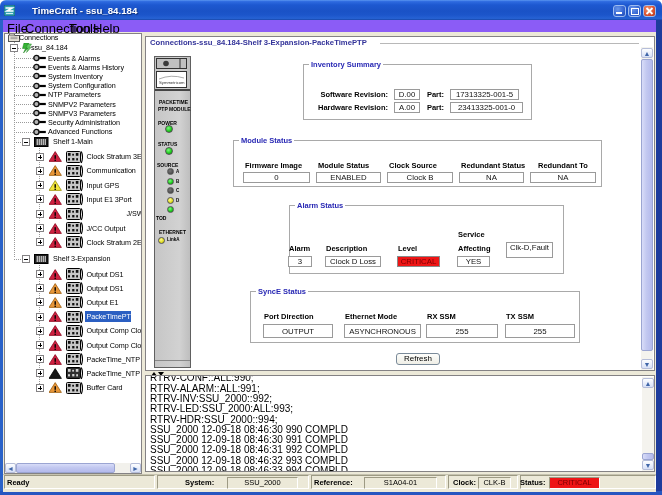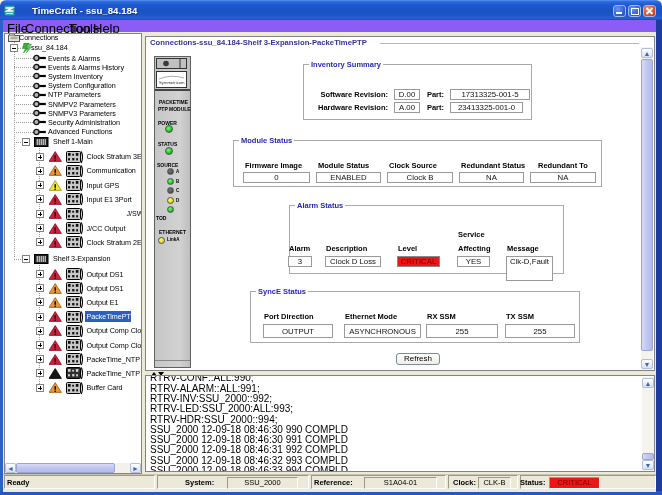--- a/index.html
+++ b/index.html
@@ -533,21 +533,21 @@
 <div class="a" style="left:9px;top:323px;width:35px;height:1px;background:#888"></div>
 <div class="grp" style="left:157px;top:27px;width:229px;height:56px">
         <b>Inventory Summary</b>
       </div>
 <span class="lb" style="right:266px;top:52.5px">Software Revision:</span>
 <span class="lb" style="right:266px;top:66px">Hardware Revision:</span>
 <div class="fl" style="left:248px;top:51.5px;width:26px;height:11.0px;line-height:10.0px">D.00</div>
 <div class="fl" style="left:248px;top:65px;width:26px;height:11px;line-height:10px">A.00</div>
 <span class="lb" style="right:210px;top:52.5px">Part:</span>
 <span class="lb" style="right:210px;top:66px">Part:</span>
-<div class="fl" style="left:304px;top:51.5px;width:80px;height:11.0px;line-height:10.0px">17313325-001-5</div>
+<div class="fl" style="left:304px;top:51.5px;width:69px;height:11.0px;line-height:10.0px">17313325-001-5</div>
 <div class="fl" style="left:304px;top:65px;width:73px;height:11px;line-height:10px">23413325-001-0</div>
 <div class="grp" style="left:87px;top:103px;width:369px;height:47px">
         <b>Module Status</b>
       </div>
 <span class="lb" style="left:99px;top:124px">Firmware Image</span>
 <div class="fl" style="left:97px;top:134.5px;width:67px;height:11.0px;line-height:10.0px">0</div>
 <span class="lb" style="left:172px;top:124px">Module Status</span>
 <div class="fl" style="left:170px;top:134.5px;width:65px;height:11.0px;line-height:10.0px">ENABLED</div>
 <span class="lb" style="left:243px;top:124px">Clock Source</span>
 <div class="fl" style="left:241px;top:134.5px;width:66px;height:11.0px;line-height:10.0px">Clock B</div>
@@ -561,21 +561,21 @@
 <span class="lb" style="left:312px;top:193px">Service</span>
 <span class="lb" style="left:143px;top:207px">Alarm</span>
 <div class="fl" style="left:142px;top:219px;width:24px;height:11px;line-height:10px">3</div>
 <span class="lb" style="left:180px;top:207px">Description</span>
 <div class="fl" style="left:179px;top:219px;width:56px;height:11px;line-height:10px">Clock D Loss</div>
 <span class="lb" style="left:252px;top:207px">Level</span>
 <div class="fl" style="left:251px;top:219px;width:43px;height:11px;line-height:10px;background:#EE1515;color:#7A0000;border-color:#8a8a8a">CRITICAL</div>
 <span class="lb" style="left:312px;top:207px">Affecting</span>
 <div class="fl" style="left:311px;top:219px;width:33px;height:11px;line-height:10px">YES</div>
 <span class="lb" style="left:361px;top:207px">Message</span>
-<div class="fl" style="left:360px;top:219px;width:47px;height:25px;line-height:10px">Clk-D,Fault</div>
+<div class="fl" style="left:360px;top:205px;width:47px;height:16px;line-height:10px">Clk-D,Fault</div>
 <div class="grp" style="left:104px;top:254px;width:330px;height:52px">
         <b>SyncE Status</b>
       </div>
 <span class="lb" style="left:118px;top:274.5px">Port Direction</span>
 <div class="fl" style="left:117px;top:287px;width:70px;height:14px;line-height:13px">OUTPUT</div>
 <span class="lb" style="left:199px;top:274.5px">Ethernet Mode</span>
 <div class="fl" style="left:198px;top:287px;width:77px;height:14px;line-height:13px">ASYNCHRONOUS</div>
 <span class="lb" style="left:281px;top:274.5px">RX SSM</span>
 <div class="fl" style="left:280px;top:287px;width:72px;height:14px;line-height:13px">255</div>
 <span class="lb" style="left:360px;top:274.5px">TX SSM</span>

